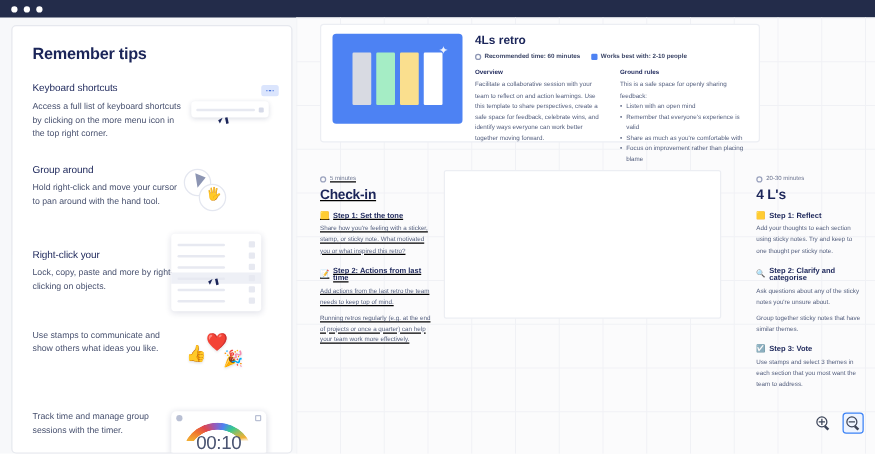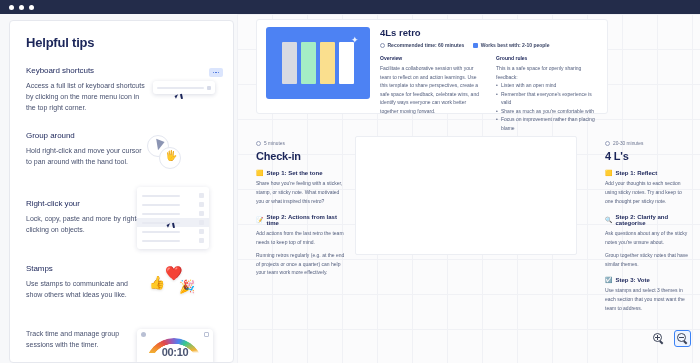--- a/index.html
+++ b/index.html
@@ -120,21 +120,21 @@
     border-radius: 29px 29px 0 0;
     background: conic-gradient(from 270deg,
        #f2b134 0deg, #f0772e 22deg, #e0474c 45deg,
        #9b59b6 78deg, #4d82f3 112deg, #36c98f 140deg,
        #f2b134 172deg, rgba(0,0,0,0) 180deg, rgba(0,0,0,0) 360deg);
     -webkit-mask: radial-gradient(circle at 50% 100%, transparent 24px, #000 24.5px);
             mask: radial-gradient(circle at 50% 100%, transparent 24px, #000 24.5px);
   }
   .timer-txt {
     position: absolute; left: 0; right: 0; top: 17px; text-align: center;
-    font-size: 11px; color: #4b5572; letter-spacing: -0.3px; font-weight: bold;
+    font-size: 15px; color: #4b5572; letter-spacing: -0.3px;
   }
 
   
   .canvas {
     position: absolute; left: 237px; top: 14px; width: 463px; height: 349px;
     background: #fbfbfc;
     background-image:
       linear-gradient(to right, #f0f1f5 1px, transparent 1px),
       linear-gradient(to bottom, #f0f1f5 1px, transparent 1px);
     background-size: 35px 35px;
@@ -186,21 +186,21 @@
   .p-title {
     font-size: 11px; font-weight: bold; color: #1b2559;
     letter-spacing: -0.2px; margin-bottom: 8px;
   }
   .step { margin-bottom: 9px; }
   .step-h { display: flex; align-items: center; gap: 3px; margin-bottom: 3px; }
   .step-ic { font-size: 6px; line-height: 1; }
   .step-t { font-size: 6px; font-weight: bold; color: #1b2559; }
   .step-p { font-size: 5px; color: #55607f; line-height: 1.75; margin-bottom: 4px; }
 
-  .checkin { left: 19px; top: 127px; width: 92px; }
+  .checkin { left: 19px; top: 127px; width: 92px; text-decoration: underline; }
   .fourls  { left: 368px; top: 127px; width: 84px; }
 
   
   .empty-frame {
     position: absolute; left: 118px; top: 122px; width: 222px; height: 119px;
     background: #ffffff; border: 1px solid #eceef3; border-radius: 2px;
   }
 
   
   .zoom-ctrls {
@@ -231,21 +231,21 @@
 <div class="app">
 
   <div class="titlebar">
     <span class="dot"></span>
     <span class="dot"></span>
     <span class="dot"></span>
   </div>
 
   <div class="tips-panel">
     <div class="tips-inner">
-      <div class="tips-title">Helpful tips</div>
+      <div class="tips-title">Remember tips</div>
 
       <div class="tip" style="height:48px">
         <div class="tip-head">Keyboard shortcuts</div>
         <div class="tip-body">Access a full list of keyboard shortcuts by clicking on the more menu icon in the top right corner.</div>
         <div class="art-toolbar">
           <div class="tb-tip">
               <i></i>
               <i></i>
               <i></i>
             </div>
@@ -294,21 +294,20 @@
             </div>
           <div class="mrow">
               <span class="l"></span>
               <span class="r"></span>
             </div>
           <div class="cursor-blk" style="left:30px;top:37px"></div>
         </div>
       </div>
 
       <div class="tip" style="height:48px;margin-top:16px">
-        <div class="tip-head">Stamps</div>
         <div class="tip-body">Use stamps to communicate and show others what ideas you like.</div>
         <div class="art-stamps">
           <span class="stamp thumb">👍</span>
           <span class="stamp heart">❤️</span>
           <span class="stamp party">🎉</span>
         </div>
       </div>
 
       <div class="tip" style="height:40px;margin-top:14px">
         <div class="tip-body">Track time and manage group sessions with the timer.</div>

